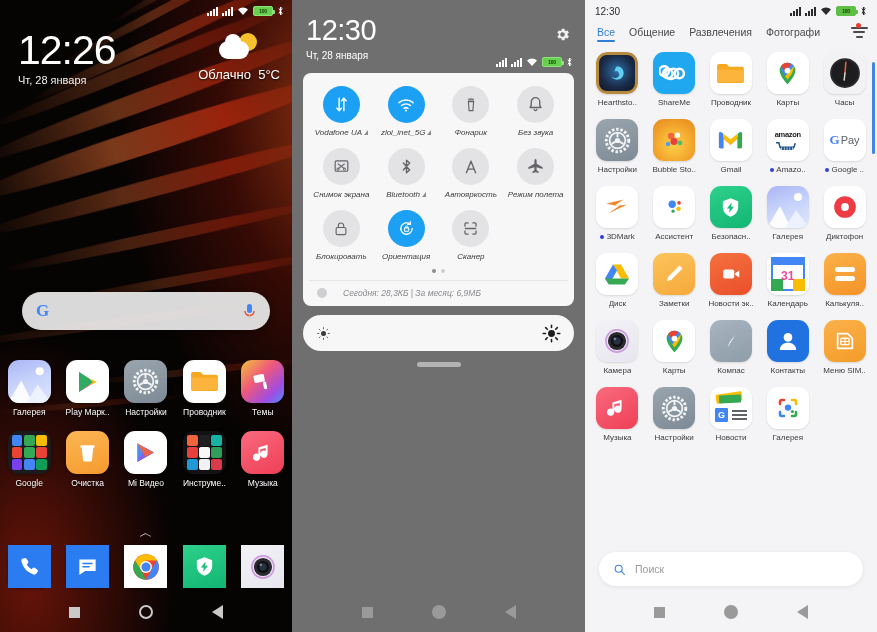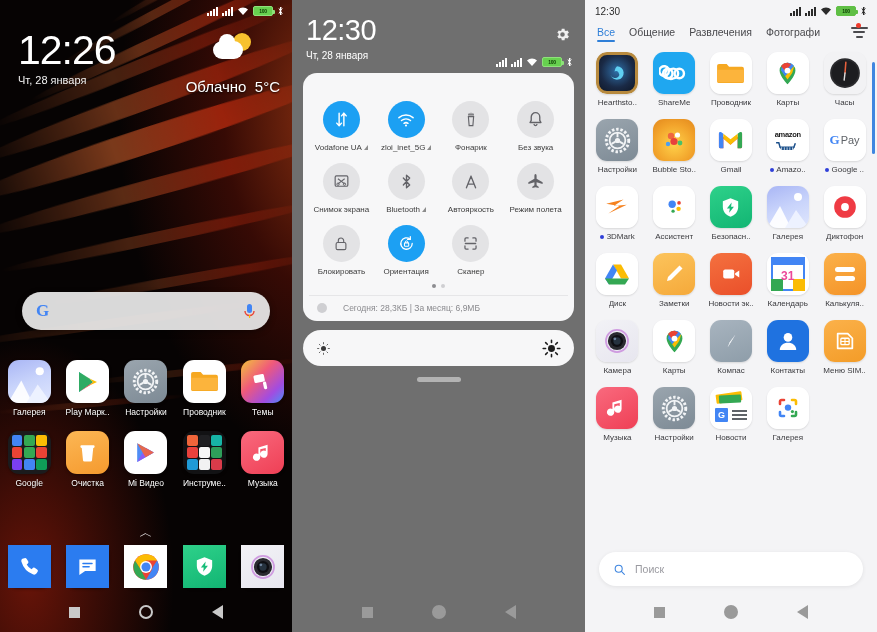--- a/index.html
+++ b/index.html
@@ -34,21 +34,21 @@
 
   .clock-big { position:absolute; left:18px; top:28px; color:#fff; }
   .clock-big .t { font-size:41px; font-weight:300; letter-spacing:-1px; line-height:44px;text-align:center; }
   .clock-big .d { font-size:11px; margin-top:2px; opacity:.95; }
 
   .weather { position:absolute; right:12px; top:33px; text-align:center; color:#fff; }
   .weather .wicon { width:40px; height:30px; margin:0 auto; position:relative; }
   .weather .sun { position:absolute; right:2px; top:0; width:18px; height:18px; border-radius:50%; background:#f7c12e; }
   .weather .cloud { position:absolute; left:0; top:8px; width:30px; height:18px; background:#fff; border-radius:12px; }
   .weather .cloud:before { content:''; position:absolute; left:6px; top:-7px; width:16px; height:16px; background:#fff; border-radius:50%; }
-  .weather .wtxt { font-size:15px; margin-top:15px; text-shadow:0 1px 2px rgba(0,0,0,.8); }
+  .weather .wtxt { font-size:13px; margin-top:4px; text-shadow:0 1px 2px rgba(0,0,0,.8); }
 
   .gsearch { position:absolute; left:22px; right:22px; top:292px; height:38px; border-radius:19px;
     background: rgba(236,236,236,.92); display:flex; align-items:center; justify-content:space-between; padding:0 14px;
     box-shadow:0 2px 6px rgba(0,0,0,.4); }
   .g-logo { font-size:17px; font-weight:bold; font-family:"Liberation Serif", serif; }
 
   .grid-home { position:absolute; left:0; right:0; top:360px; display:grid; grid-template-columns:repeat(5,1fr); row-gap:14px; }
   .app { display:flex; flex-direction:column; align-items:center; gap:4px; }
   .app .ic { width:43px; height:43px; border-radius:11px; position:relative; overflow:hidden;
     display:flex; align-items:center; justify-content:center; box-shadow:0 1px 3px rgba(0,0,0,.35); }
@@ -71,21 +71,21 @@
   .navbar.light .nav-tr{border-right-color:#9a9a9a}
 
   
   #panel-qs { width:293px; background:#6f6f6f; }
   .qs-head { padding:14px 14px 0 14px; color:#fff; position:relative; }
   .qs-head .t { font-size:29px; font-weight:300; letter-spacing:-.5px; }
   .qs-head .d { font-size:10px; margin-top:3px; }
   .qs-gear { position:absolute; right:14px; top:26px; font-size:16px; color:#efefef; }
   .qs-status { position:absolute; right:12px; top:57px; display:flex; align-items:center; gap:4px; color:#fff; }
 
-  .qs-card { margin:12px 11px 0 11px; background:#f7f7f8; border-radius:14px; padding:28px 6px 6px 6px; }
+  .qs-card { margin:12px 11px 0 11px; background:#f7f7f8; border-radius:8px; padding:13px 6px 6px 6px;font-style:italic; }
   .qs-grid { display:grid; grid-template-columns:repeat(4,1fr); row-gap:11px; }
   .qs-tile { display:flex; flex-direction:column; align-items:center; gap:5px; }
   .qs-circ { width:37px; height:37px; border-radius:50%; background:#e3e3e5; display:flex; align-items:center; justify-content:center; }
   .qs-circ.on { background:#1ca0f3; }
   .qs-lb { font-size:8px; color:#3c3c3c; display:flex; align-items:center; gap:2px; white-space:nowrap; }
   .sig-mini { display:inline-block; width:0;height:0; border-left:4px solid transparent; border-bottom:5px solid #8c8c8c; }
   .qs-dots { display:flex; justify-content:center; gap:5px; margin:8px 0 7px; }
   .qs-dots i { width:4px; height:4px; border-radius:50%; background:#cfcfd2; display:block; }
   .qs-dots i.act { background:#8d8d91; }
   .qs-data { border-top:1px solid #e6e6e8; padding:7px 8px 2px; display:flex; align-items:center; gap:16px; font-size:8.5px; color:#8a8a8e; }

